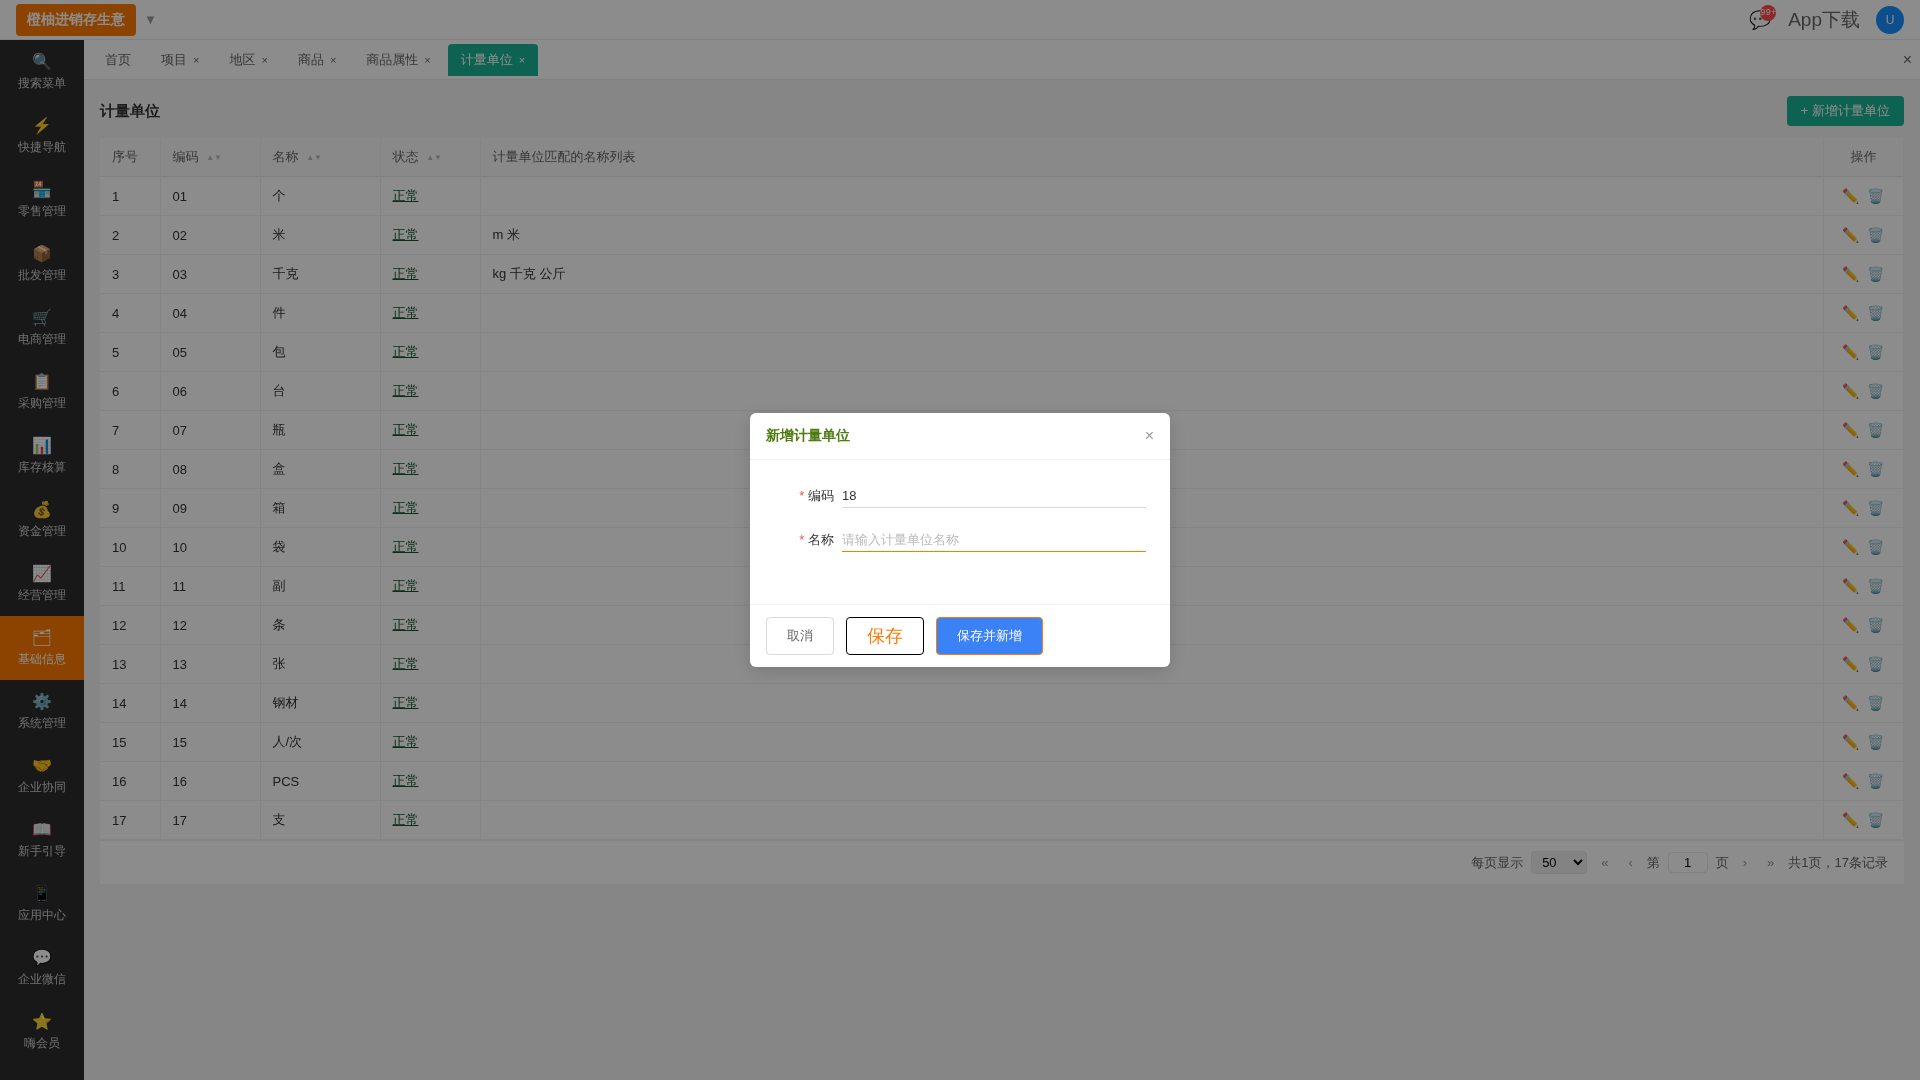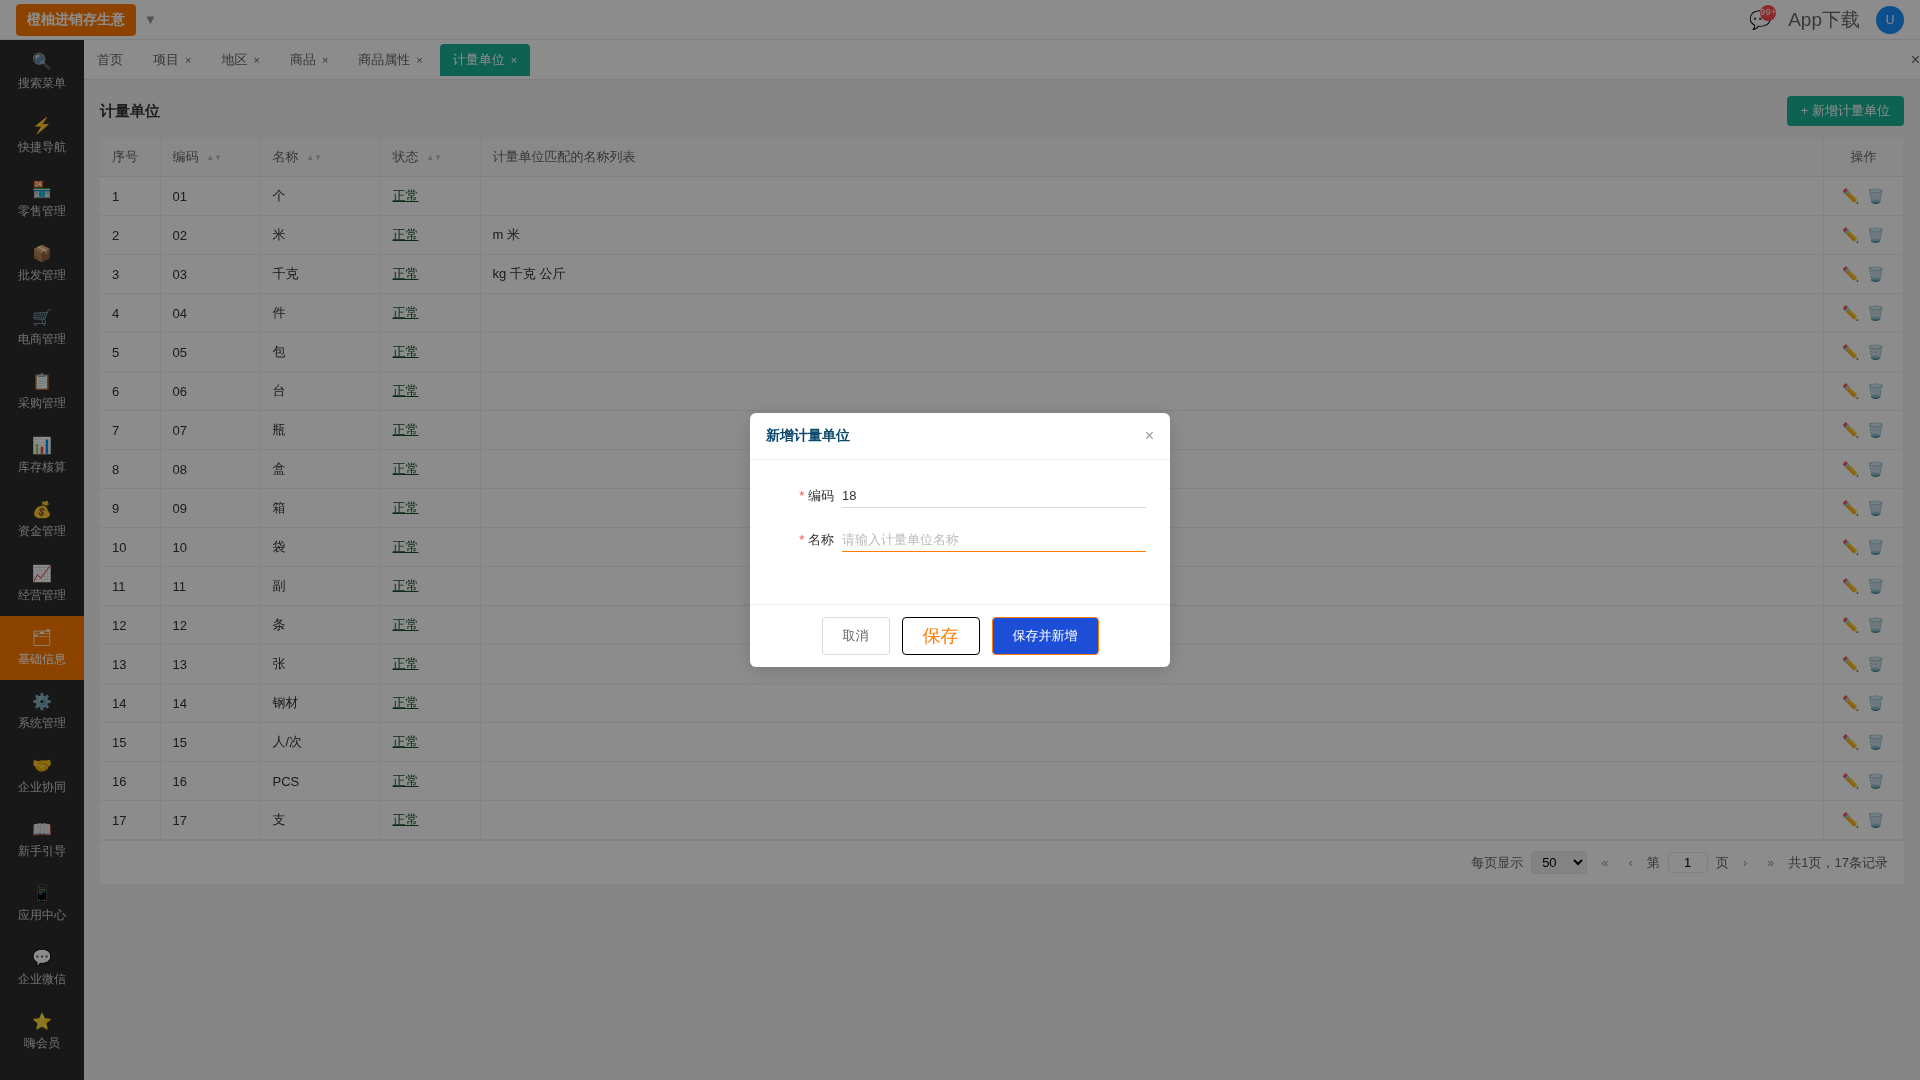--- a/index.html
+++ b/index.html
@@ -50,21 +50,21 @@
     
     .content-area { flex: 1; display: flex; flex-direction: column; overflow: hidden; }
 
     
     .tab-bar {
       height: 40px;
       background: #fff;
       border-bottom: 1px solid #e8e8e8;
       display: flex;
       align-items: center;
-      padding: 0 0;
+      padding: 0 8px;
       gap: 4px;
     }
     .tab-item {
       height: 32px;
       padding: 0 12px;
       display: flex;
       align-items: center;
       gap: 6px;
       border-radius: 4px 4px 0 0;
       font-size: 13px;
@@ -167,21 +167,21 @@
       box-shadow: 0 4px 20px rgba(0,0,0,0.15);
       overflow: hidden;
     }
     .modal-header {
       padding: 14px 16px;
       border-bottom: 1px solid #f0f0f0;
       display: flex;
       align-items: center;
       justify-content: space-between;
     }
-    .modal-title { font-size: 14px; font-weight: bold; color: #0c4a6e; }
+    .modal-title { font-size: 14px; font-weight: bold; color: #4d7c0f; }
     .modal-close { cursor: pointer; color: #999; font-size: 16px; }
     .modal-body { padding: 24px 24px 16px; }
     .form-row {
       display: flex;
       align-items: center;
       margin-bottom: 20px;
       gap: 8px;
     }
     .form-label { width: 60px; text-align: right; font-size: 13px; color: #333; }
     .form-label::before { content: "* "; color: #ff4d4f; }
@@ -192,21 +192,21 @@
       padding: 4px 0;
       font-size: 13px;
       outline: none;
       color: #333;
     }
     .form-input.focused { border-bottom-color: #ff7a00; }
     .form-input::placeholder { color: #bbb; }
     .modal-footer {
       padding: 12px 16px;
       display: flex;
-      justify-content: center;
+      justify-content: flex-start;
       gap: 12px;
       border-top: 1px solid #f0f0f0;
       margin-top: 16px;
     }
     .btn-cancel {
       background: #fff;
       color: #666;
       border: 1px solid #d9d9d9;
       border-radius: 4px;
       padding: 6px 20px;
@@ -216,21 +216,21 @@
     .btn-save {
       background: #fff;
       color: #ff7a00;
       border: 1px solid #000000;
       border-radius: 4px;
       padding: 6px 20px;
       cursor: pointer;
       font-size: 18px;
     }
     .btn-save-new {
-      background: #1d4ed8;
+      background: #3b82f6;
       color: #fff;
       border: 1px solid #ff7a00;
       border-radius: 4px;
       padding: 6px 20px;
       cursor: pointer;
       font-size: 13px;
     }
 
     .col-seq { width: 60px; }
     .col-code { width: 100px; }

